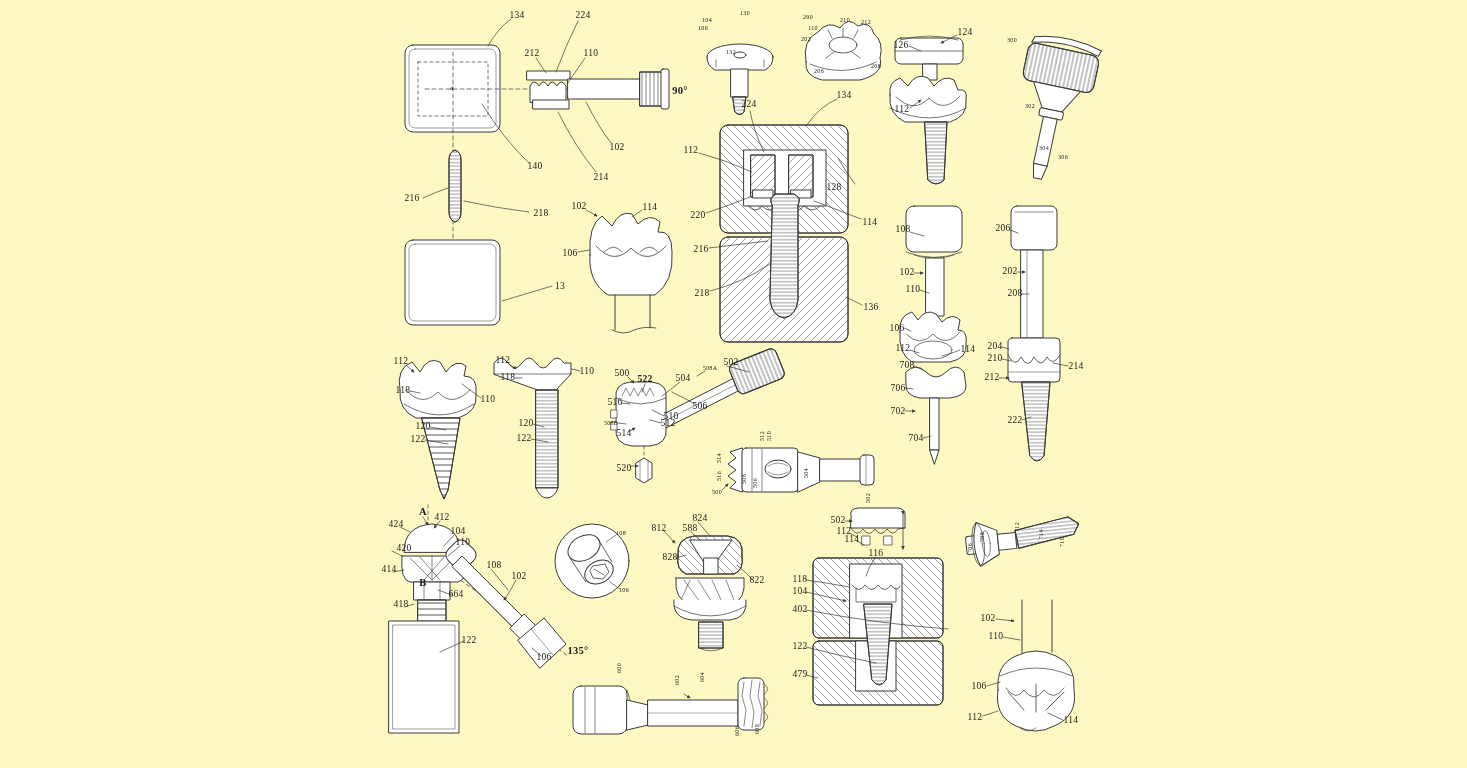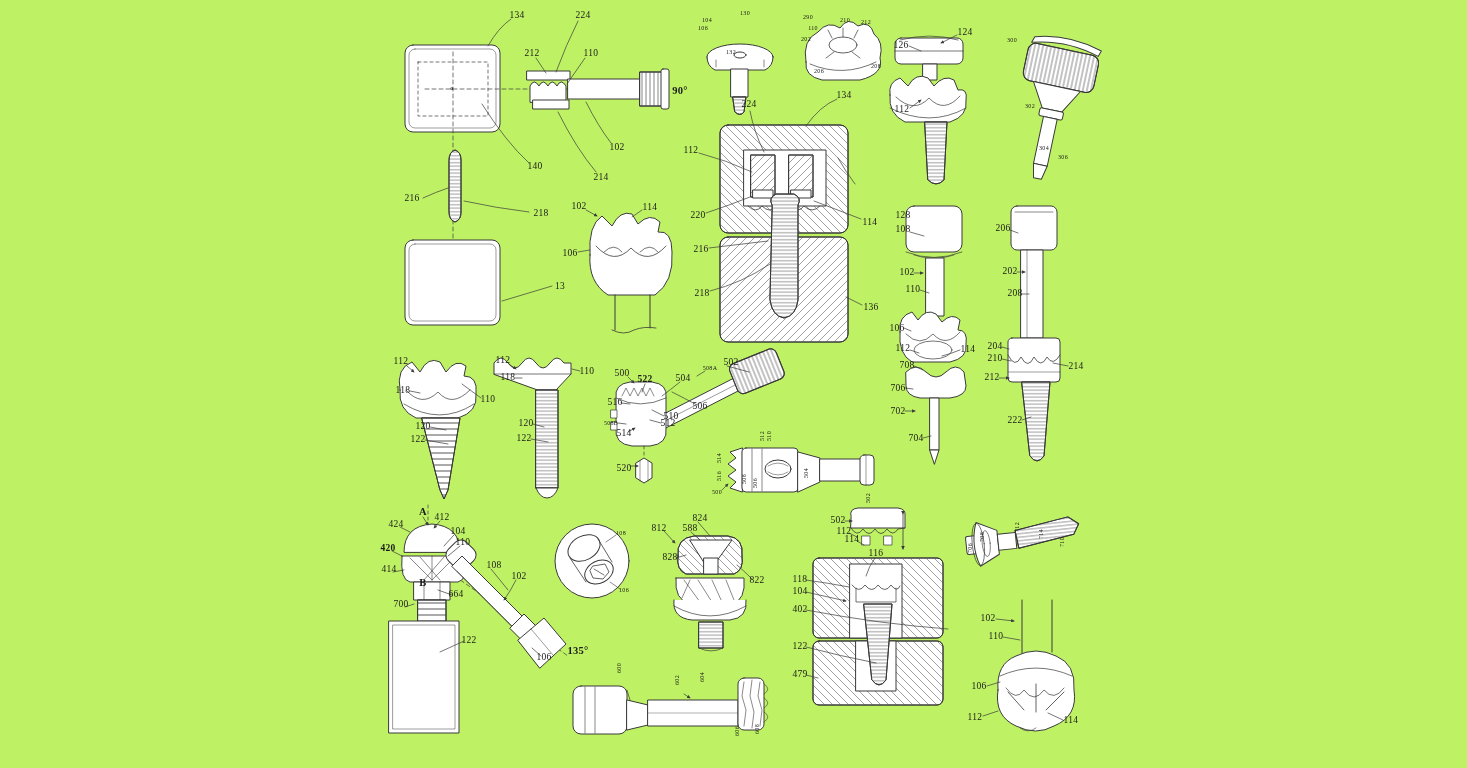--- a/index.html
+++ b/index.html
@@ -1,16 +1,16 @@
 <!DOCTYPE html>
 <html><head>
 <meta charset="utf-8">
 <style>
   html,body{margin:0;padding:0;background:#ffffff;}
-  .sheet{position:relative;width:1467px;height:768px;background:#bef264;overflow:hidden;
+  .sheet{position:relative;width:1467px;height:768px;background:#fef9c3;overflow:hidden;
          font-family:"Liberation Serif", serif;}
   .sheet svg{position:absolute;left:0;top:0;}
   #label-layer{position:absolute;left:0;top:0;width:100%;height:100%;}
   .ref{position:absolute;transform:translate(-50%,-50%);font-size:9.5px;color:#1a1a1a;
        white-space:nowrap;letter-spacing:.3px;line-height:1;}
   .ref.b{font-weight:bold;font-size:10.5px;}
   .ref.sm{font-size:6px;}
   .ref.rot{transform:translate(-50%,-50%) rotate(-90deg);}
 </style>
 </head>
@@ -445,21 +445,21 @@
       <span class="ref" style="left: 965px; top: 33px; color: rgb(26, 26, 26);">124</span>
       <span class="ref" style="left: 901px; top: 46px; color: rgb(26, 26, 26);">126</span>
       <span class="ref" style="left: 902px; top: 110px; color: rgb(26, 26, 26);">112</span>
       <span class="ref sm" style="left: 1012px; top: 40px; color: rgb(26, 26, 26);">300</span>
       <span class="ref sm" style="left: 1030px; top: 106px; color: rgb(26, 26, 26);">302</span>
       <span class="ref sm" style="left: 1044px; top: 148px; color: rgb(26, 26, 26);">304</span>
       <span class="ref sm" style="left: 1063px; top: 157px; color: rgb(26, 26, 26);">306</span>
       <span class="ref" style="left: 844px; top: 96px; color: rgb(26, 26, 26);">134</span>
       <span class="ref" style="left: 749px; top: 105px; color: rgb(26, 26, 26);">224</span>
       <span class="ref" style="left: 691px; top: 151px; color: rgb(26, 26, 26);">112</span>
-      <span class="ref" style="left: 903px; top: 188px; color: rgb(26, 26, 26); margin-top: 28px;">128</span>
+      <span class="ref" style="left: 834px; top: 188px; color: rgb(26, 26, 26);">128</span>
       <span class="ref" style="left: 698px; top: 216px; color: rgb(26, 26, 26);">220</span>
       <span class="ref" style="left: 870px; top: 223px; color: rgb(26, 26, 26);">114</span>
       <span class="ref" style="left: 701px; top: 250px; color: rgb(26, 26, 26);">216</span>
       <span class="ref" style="left: 702px; top: 294px; color: rgb(26, 26, 26);">218</span>
       <span class="ref" style="left: 871px; top: 308px; color: rgb(26, 26, 26);">136</span>
       <span class="ref" style="left: 401px; top: 362px; color: rgb(26, 26, 26);">112</span>
       <span class="ref" style="left: 403px; top: 391px; color: rgb(26, 26, 26);">118</span>
       <span class="ref" style="left: 488px; top: 400px; color: rgb(26, 26, 26);">110</span>
       <span class="ref" style="left: 423px; top: 427px; color: rgb(26, 26, 26);">120</span>
       <span class="ref" style="left: 418px; top: 440px; color: rgb(26, 26, 26);">122</span>
@@ -487,25 +487,25 @@
       <span class="ref sm rot" style="left: 744px; top: 479px; color: rgb(26, 26, 26);">508</span>
       <span class="ref sm rot" style="left: 755px; top: 483px; color: rgb(26, 26, 26);">506</span>
       <span class="ref sm rot" style="left: 806px; top: 473px; color: rgb(26, 26, 26);">504</span>
       <span class="ref sm rot" style="left: 868px; top: 498px; color: rgb(26, 26, 26);">502</span>
       <span class="ref sm" style="left: 717px; top: 492px; color: rgb(26, 26, 26);">500</span>
       <span class="ref b" style="left: 423px; top: 512px; color: rgb(26, 26, 26);">A</span>
       <span class="ref" style="left: 442px; top: 518px; color: rgb(26, 26, 26);">412</span>
       <span class="ref" style="left: 396px; top: 525px; color: rgb(26, 26, 26);">424</span>
       <span class="ref" style="left: 458px; top: 532px; color: rgb(26, 26, 26);">104</span>
       <span class="ref" style="left: 463px; top: 543px; color: rgb(26, 26, 26);">110</span>
-      <span class="ref" style="left: 388px; top: 549px; color: rgb(26, 26, 26); font-weight: bold;">420</span>
+      <span class="ref" style="left: 404px; top: 549px; color: rgb(26, 26, 26);">420</span>
       <span class="ref" style="left: 389px; top: 570px; color: rgb(26, 26, 26);">414</span>
       <span class="ref b" style="left: 423px; top: 583px; color: rgb(26, 26, 26);">B</span>
       <span class="ref" style="left: 456px; top: 595px; color: rgb(26, 26, 26);">664</span>
-      <span class="ref" style="left: 401px; top: 605px; color: rgb(26, 26, 26);">700</span>
+      <span class="ref" style="left: 401px; top: 605px; color: rgb(26, 26, 26);">418</span>
       <span class="ref" style="left: 469px; top: 641px; color: rgb(26, 26, 26);">122</span>
       <span class="ref" style="left: 494px; top: 566px; color: rgb(26, 26, 26);">108</span>
       <span class="ref" style="left: 519px; top: 577px; color: rgb(26, 26, 26);">102</span>
       <span class="ref" style="left: 544px; top: 658px; color: rgb(26, 26, 26);">106</span>
       <span class="ref b" style="left: 578px; top: 651px; color: rgb(26, 26, 26);">135°</span>
       <span class="ref sm" style="left: 621px; top: 533px; color: rgb(26, 26, 26);">108</span>
       <span class="ref sm" style="left: 624px; top: 590px; color: rgb(26, 26, 26);">106</span>
       <span class="ref" style="left: 700px; top: 519px; color: rgb(26, 26, 26);">824</span>
       <span class="ref" style="left: 659px; top: 529px; color: rgb(26, 26, 26);">812</span>
       <span class="ref" style="left: 690px; top: 529px; color: rgb(26, 26, 26);">588</span>

